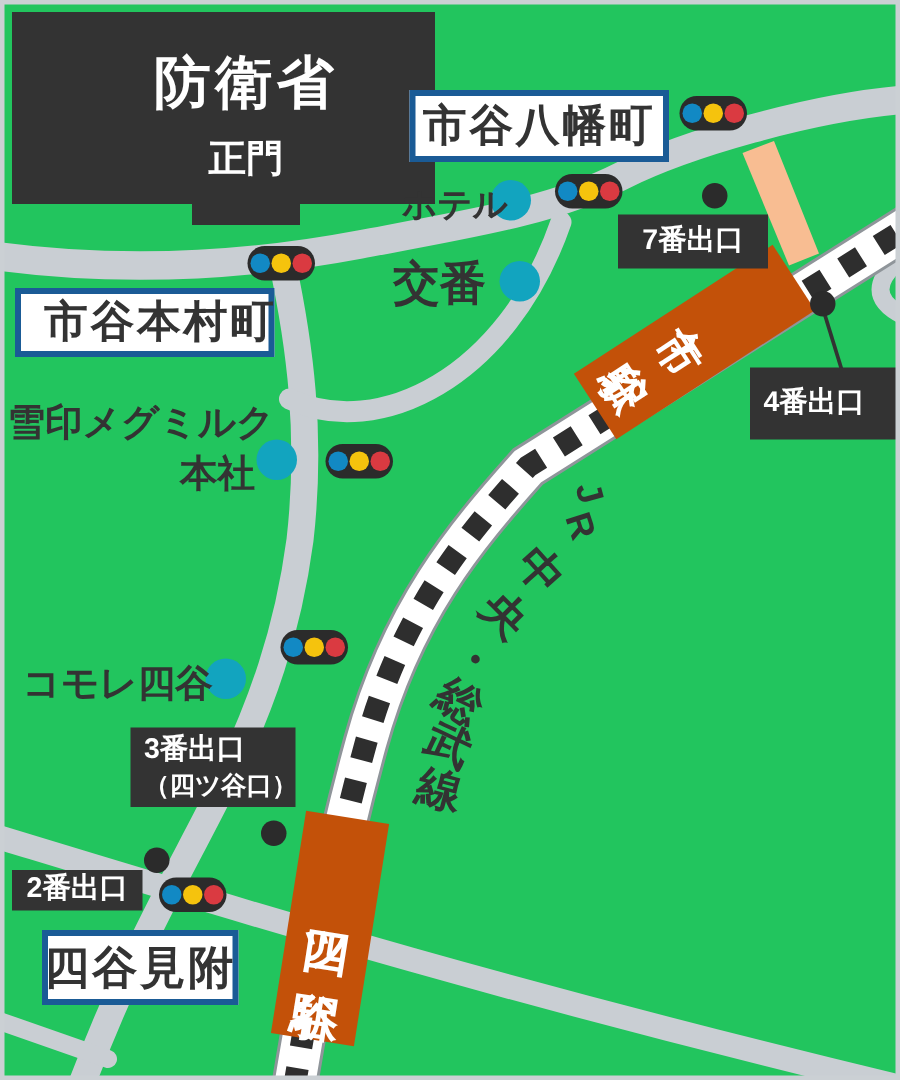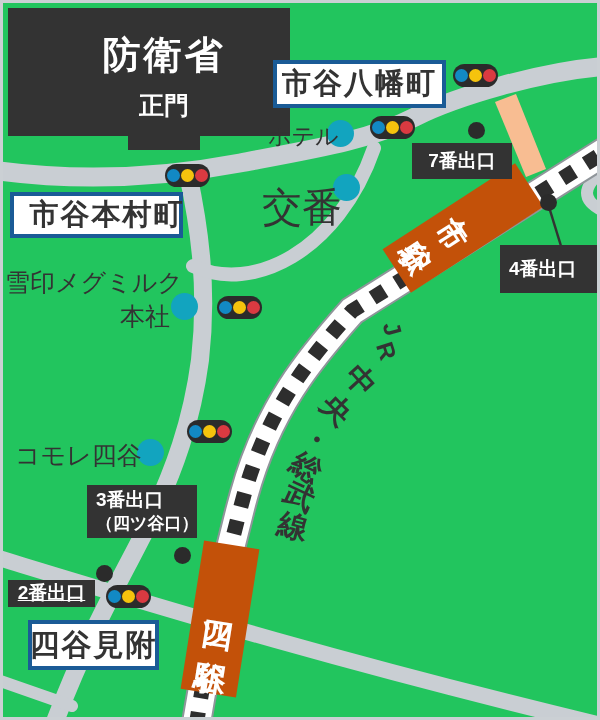--- a/index.html
+++ b/index.html
@@ -24,21 +24,21 @@
            color:#fff;z-index:5;display:flex;flex-direction:column;align-items:center;
            padding-left:30px;box-sizing:border-box;}
   .defense .t1{font-size:38px;font-weight:700;letter-spacing:3px;margin-top:22px;}
   .defense .t2{font-size:25px;font-weight:700;margin-top:8px;}
   .gate-tab{position:absolute;left:128px;top:134px;width:72px;height:16px;background:var(--dark);z-index:5;}
   
   .station{position:absolute;background:var(--station);color:#fff;z-index:4;
            display:flex;align-items:center;justify-content:center;}
   .station .vt{writing-mode:vertical-rl;text-orientation:mixed;font-weight:700;letter-spacing:5px;}
   
-  .lm{position:absolute;color:var(--text);font-weight:400;z-index:6;white-space:nowrap;}
+  .lm{position:absolute;color:var(--text);font-weight:700;z-index:6;white-space:nowrap;}
   .dot-teal{position:absolute;width:27px;height:27px;border-radius:50%;background:var(--teal);z-index:5;}
   .dot-black{position:absolute;width:17px;height:17px;border-radius:50%;background:#2b2b2b;z-index:5;}
   .tl{position:absolute;width:45px;height:23px;background:#2b2b2b;border-radius:12px;
       display:flex;align-items:center;justify-content:center;gap:1px;z-index:7;}
   .tl i{width:13px;height:13px;border-radius:50%;display:block;}
   .tl .b{background:var(--sig_blue);} .tl .y{background:var(--sig_yellow);} .tl .r{background:var(--sig_red);}
   .rc{position:absolute;font-weight:700;color:var(--text);z-index:3;
       transform:translate(-50%,-50%) rotate(var(--r));white-space:nowrap;}
 </style>
 </head>
@@ -86,26 +86,26 @@
   <div class="blackbox" style="left:412px;top:143px;width:100px;height:36px;font-size:19px;align-items:center;">
     <span>7番出口</span>
   </div>
   <div class="blackbox" style="left:500px;top:245px;width:100px;height:48px;font-size:19px;padding-left:9px;">
     <span>4番出口</span>
   </div>
   <div class="blackbox" style="left:87px;top:485px;width:110px;height:53px;font-size:19px;padding-left:9px;">
     <span>3番出口</span>
     <span style="font-size:17px;">（四ツ谷口）</span>
   </div>
-  <div class="blackbox" style="left:8px;top:580px;width:87px;height:27px;font-size:19px;align-items:center;text-decoration:underline;">
+  <div class="blackbox" style="left:8px;top:580px;width:87px;height:27px;font-size:19px;align-items:center;">
     <span>2番出口</span>
   </div>
 
   <div class="lm" style="left:268px;top:121px;font-size:23px;">ホテル</div>
-  <div class="lm" style="left:262px;top:180px;font-size:40px;">交番</div>
+  <div class="lm" style="left:262px;top:168px;font-size:31px;">交番</div>
   <div class="lm" style="left:5px;top:266px;width:165px;text-align:right;font-size:25px;line-height:1.35;">
     <div>雪印メグミルク</div>
     <div>本社</div>
   </div>
   <div class="lm" style="left:15px;top:439px;font-size:25px;">コモレ四谷</div>
 
   <div class="dot-teal" style="left:327px;top:120px;"></div>
   <div class="dot-teal" style="left:333px;top:174px;"></div>
   <div class="dot-teal" style="left:171px;top:293px;"></div>
   <div class="dot-teal" style="left:137px;top:439px;"></div>

